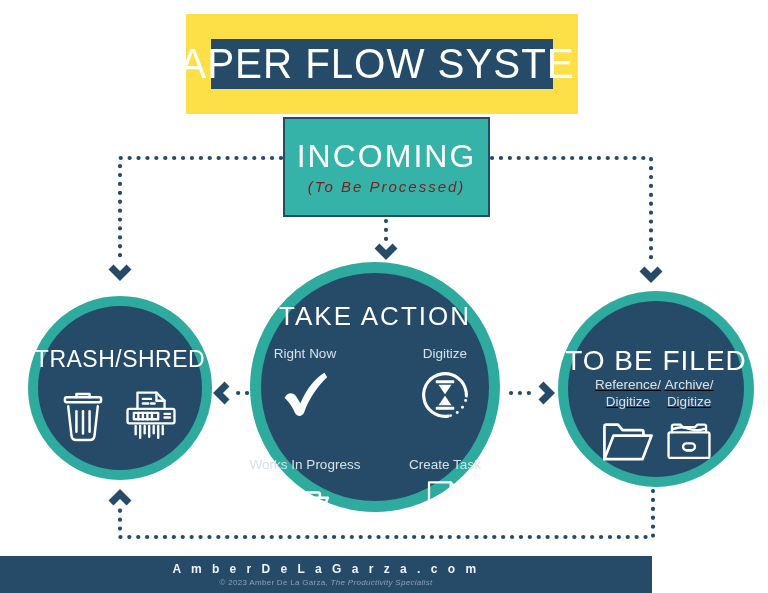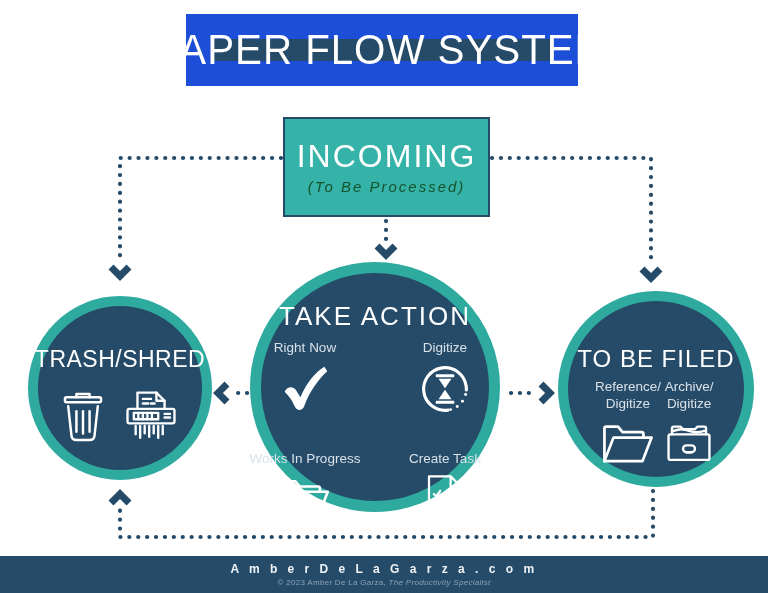--- a/index.html
+++ b/index.html
@@ -3,68 +3,68 @@
 <meta charset="utf-8">
 <style>
   html,body{margin:0;padding:0;background:#ffffff;}
   .canvas{
     position:relative;width:768px;height:593px;overflow:hidden;
     background:#ffffff;font-family:"Liberation Sans", sans-serif;
     -webkit-font-smoothing:antialiased;
   }
   
   .title-banner{
-    position:absolute;left:186px;top:14px;width:392px;height:72px;
-    background:#1d4ed8;box-sizing:border-box;padding:25px;
+    position:absolute;left:186px;top:14px;width:392px;height:100px;
+    background:#fde047;box-sizing:border-box;padding:25px;
   }
   .title-banner-inner{
     width:100%;height:100%;background:#254b69;
     display:flex;align-items:center;justify-content:center;
   }
   .title-text{
     color:#ffffff;font-size:42px;font-weight:300;letter-spacing:1px;
     transform:scaleX(.96);white-space:nowrap;
   }
   
   .incoming-box{
     position:absolute;left:283px;top:117px;width:207px;height:100px;
     background:#254b69;box-sizing:border-box;padding:2px;
   }
   .incoming-inner{
     width:100%;height:100%;background:#36b3a8;
     display:flex;flex-direction:column;align-items:center;justify-content:center;
   }
   .incoming-title{color:#ffffff;font-size:32px;font-weight:300;letter-spacing:2px;line-height:1.1;}
-  .incoming-subtitle{color:#14532d;font-size:15px;font-style:italic;letter-spacing:2px;margin-top:4px;}
+  .incoming-subtitle{color:#7f1d1d;font-size:15px;font-style:italic;letter-spacing:2px;margin-top:4px;}
   
   .node-circle{
     position:absolute;border-radius:50%;background:#254b69;box-sizing:border-box;
     border:10px solid #2faa9f;display:flex;flex-direction:column;align-items:center;
   }
   .circle-left{left:28px;top:296px;width:184px;height:184px;}
   .circle-center{left:250px;top:262px;width:250px;height:250px;border-width:11px;}
   .circle-right{left:558px;top:291px;width:196px;height:196px;}
   .circle-title{color:#ffffff;white-space:nowrap;}
   .circle-left .circle-title{font-size:23px;margin-top:40px;letter-spacing:.5px;}
   .circle-center .circle-title{font-size:26px;margin-top:28px;letter-spacing:2px;}
-  .circle-right .circle-title{font-size:24px;margin-top:44px;letter-spacing:1px;}
+  .circle-right .circle-title{font-size:28px;margin-top:44px;letter-spacing:1px;}
   .icon-row{display:flex;align-items:flex-end;justify-content:center;gap:16px;margin-top:16px;}
   .action-grid{
     display:grid;grid-template-columns:104px 104px;grid-column-gap:6px;grid-row-gap:8px;
-    margin-top:8px;justify-items:center;gap:36px;
+    margin-top:14px;justify-items:center;gap:36px;
   }
   .action-cell{display:flex;flex-direction:column;align-items:center;}
   .small-label{color:#d9e1e8;font-size:13.5px;line-height:1.25;text-align:center;margin-bottom:6px;white-space:nowrap;}
-  .filed-grid{display:flex;margin-top:6px;}
+  .filed-grid{display:flex;text-decoration:underline;}
   .filed-cell{display:flex;flex-direction:column;align-items:center;}
   
   .connector-layer{position:absolute;left:0;top:0;width:768px;height:593px;pointer-events:none;}
   
   .footer-bar{
-    position:absolute;left:0;bottom:0;width:768px;height:37px;background:#254b69;
+    position:absolute;left:0;bottom:0;width:652px;height:37px;background:#254b69;
     display:flex;flex-direction:column;align-items:center;justify-content:center;margin-top:43px;
   }
   .footer-site{color:#eef3f7;font-size:12px;font-weight:bold;letter-spacing:3.5px;}
   .footer-copy{color:#8da2b4;font-size:8px;margin-top:2px;letter-spacing:.3px;}
   .footer-copy .it{font-style:italic;}
   svg{display:block;}
 </style>
 </head>
 <body>
 

